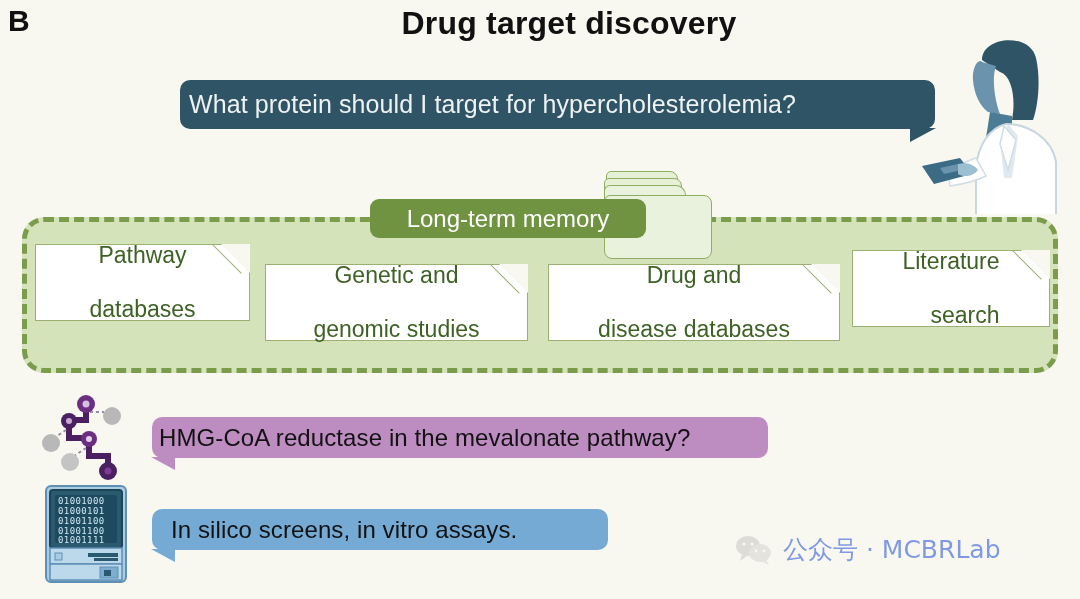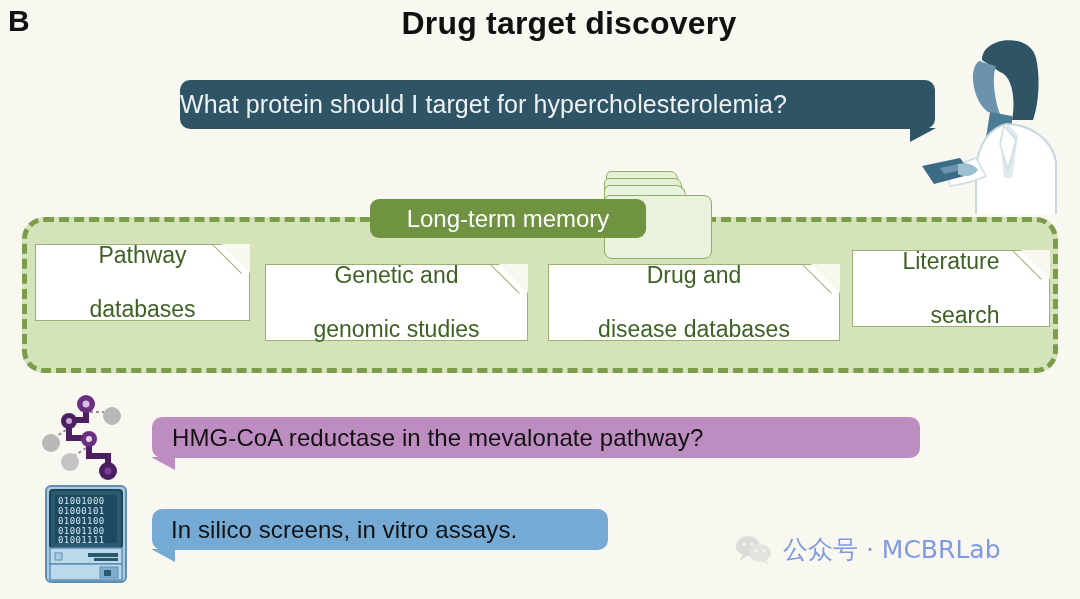--- a/index.html
+++ b/index.html
@@ -34,37 +34,37 @@
     display:flex;align-items:center;
     box-sizing:border-box;
     border-radius:10px;
   }
   .bubble span{display:block;white-space:nowrap;}
 
   
   .bubble-question{
     left:180px;top:80px;width:755px;height:49px;
     background:#2f5465;
-    padding-left:0;
+    padding-left:9px;
   }
   .bubble-question span{
     color:#eef2f3;font-size:25px;letter-spacing:.1px;
   }
   .tail-right{
     position:absolute;right:-1px;bottom:-13px;
     width:0;height:0;
     border-left:26px solid #2f5465;
     border-bottom:14px solid transparent;
   }
 
   
   .bubble-answer{
-    left:152px;top:417px;width:768px;height:41px;
+    left:152px;top:417px;width:616px;height:41px;
     background:#bd8cc1;
-    padding-left:20px;
+    padding-left:7px;
   }
   .bubble-answer span{
     color:#121212;font-size:24px;letter-spacing:.1px;
   }
   .tail-left-purple{
     position:absolute;left:-1px;bottom:-12px;
     width:0;height:0;
     border-right:24px solid #bd8cc1;
     border-bottom:13px solid transparent;
   }

